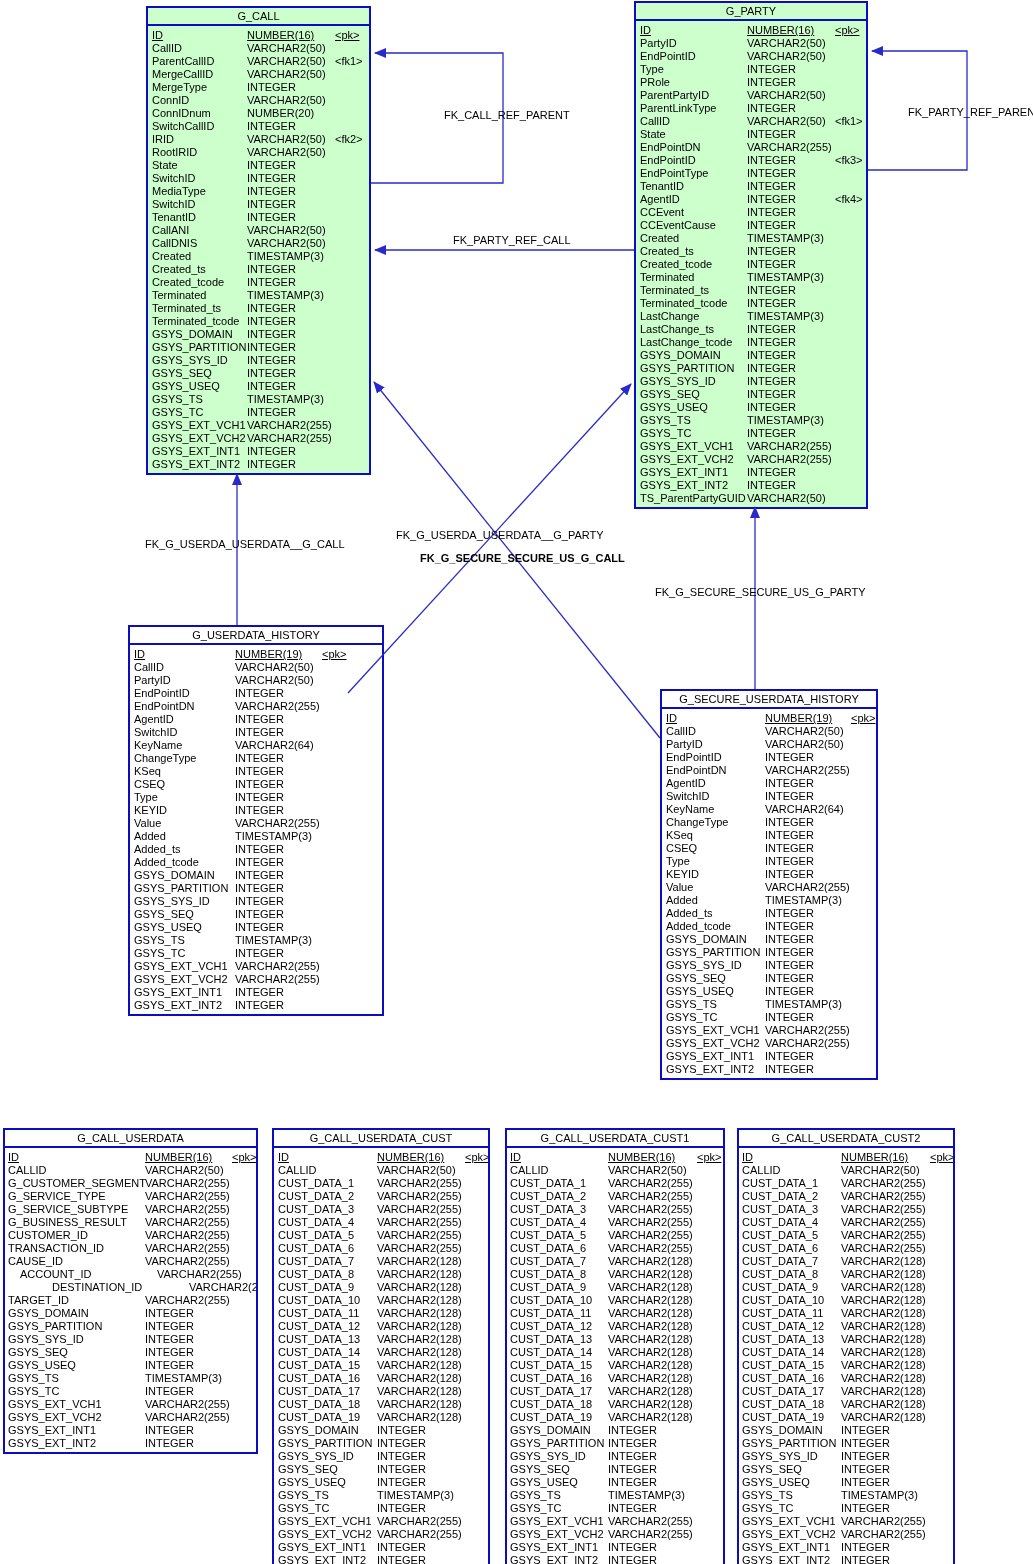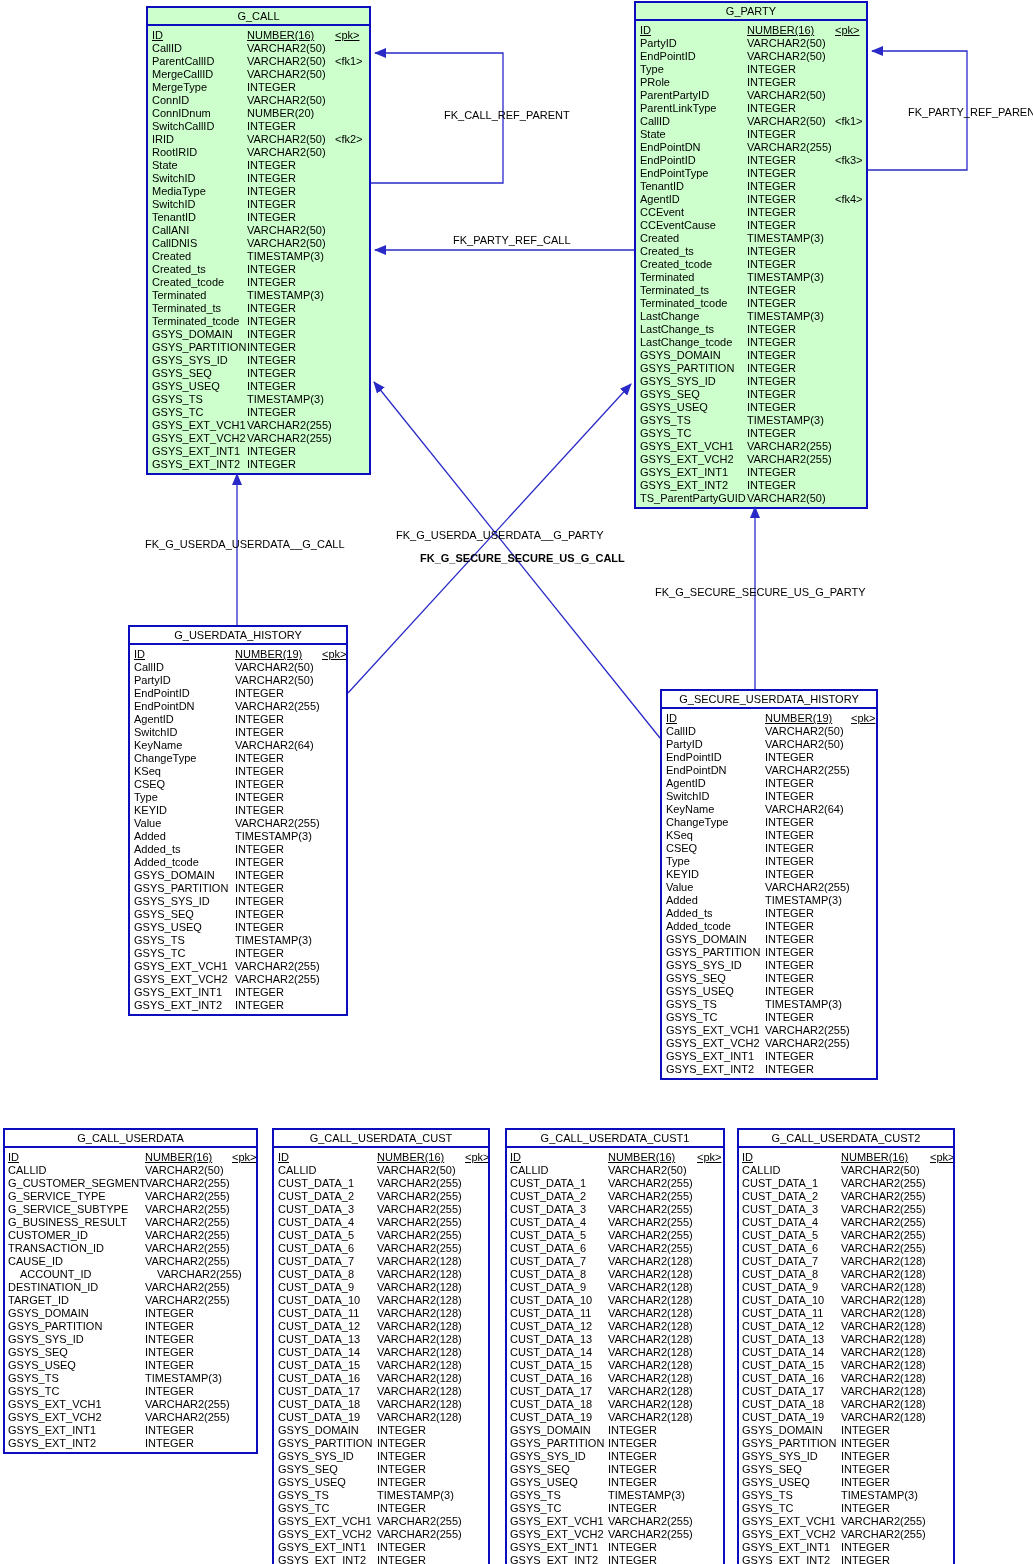--- a/index.html
+++ b/index.html
@@ -106,21 +106,21 @@
         <div class="erow"><span class="ename" style="width: 107px;">GSYS_USEQ</span><span class="etype" style="width: 88px;">INTEGER</span><span class="ekey"></span></div>
         <div class="erow"><span class="ename" style="width: 107px;">GSYS_TS</span><span class="etype" style="width: 88px;">TIMESTAMP(3)</span><span class="ekey"></span></div>
         <div class="erow"><span class="ename" style="width: 107px;">GSYS_TC</span><span class="etype" style="width: 88px;">INTEGER</span><span class="ekey"></span></div>
         <div class="erow"><span class="ename" style="width: 107px;">GSYS_EXT_VCH1</span><span class="etype" style="width: 88px;">VARCHAR2(255)</span><span class="ekey"></span></div>
         <div class="erow"><span class="ename" style="width: 107px;">GSYS_EXT_VCH2</span><span class="etype" style="width: 88px;">VARCHAR2(255)</span><span class="ekey"></span></div>
         <div class="erow"><span class="ename" style="width: 107px;">GSYS_EXT_INT1</span><span class="etype" style="width: 88px;">INTEGER</span><span class="ekey"></span></div>
         <div class="erow"><span class="ename" style="width: 107px;">GSYS_EXT_INT2</span><span class="etype" style="width: 88px;">INTEGER</span><span class="ekey"></span></div>
         <div class="erow"><span class="ename" style="width: 107px;">TS_ParentPartyGUID</span><span class="etype" style="width: 88px;">VARCHAR2(50)</span><span class="ekey"></span></div>
       </div>
     </div>
-    <div class="etable white" style="left: 128px; top: 625px; width: 220px;">
+    <div class="etable white" style="left: 128px; top: 625px; width: 256px;">
       <div class="ehead">G_USERDATA_HISTORY</div>
       <div class="ebody" style="padding-left: 4px;">
         <div class="erow pk"><span class="ename" style="width: 101px;">ID</span><span class="etype" style="width: 87px;">NUMBER(19)</span><span class="ekey">&lt;pk&gt;</span></div>
         <div class="erow"><span class="ename" style="width: 101px;">CallID</span><span class="etype" style="width: 87px;">VARCHAR2(50)</span><span class="ekey"></span></div>
         <div class="erow"><span class="ename" style="width: 101px;">PartyID</span><span class="etype" style="width: 87px;">VARCHAR2(50)</span><span class="ekey"></span></div>
         <div class="erow"><span class="ename" style="width: 101px;">EndPointID</span><span class="etype" style="width: 87px;">INTEGER</span><span class="ekey"></span></div>
         <div class="erow"><span class="ename" style="width: 101px;">EndPointDN</span><span class="etype" style="width: 87px;">VARCHAR2(255)</span><span class="ekey"></span></div>
         <div class="erow"><span class="ename" style="width: 101px;">AgentID</span><span class="etype" style="width: 87px;">INTEGER</span><span class="ekey"></span></div>
         <div class="erow"><span class="ename" style="width: 101px;">SwitchID</span><span class="etype" style="width: 87px;">INTEGER</span><span class="ekey"></span></div>
         <div class="erow"><span class="ename" style="width: 101px;">KeyName</span><span class="etype" style="width: 87px;">VARCHAR2(64)</span><span class="ekey"></span></div>
@@ -185,21 +185,21 @@
         <div class="erow pk"><span class="ename" style="width: 137px;">ID</span><span class="etype" style="width: 87px;">NUMBER(16)</span><span class="ekey">&lt;pk&gt;</span></div>
         <div class="erow"><span class="ename" style="width: 137px;">CALLID</span><span class="etype" style="width: 87px;">VARCHAR2(50)</span><span class="ekey"></span></div>
         <div class="erow"><span class="ename" style="width: 137px;">G_CUSTOMER_SEGMENT</span><span class="etype" style="width: 87px;">VARCHAR2(255)</span><span class="ekey"></span></div>
         <div class="erow"><span class="ename" style="width: 137px;">G_SERVICE_TYPE</span><span class="etype" style="width: 87px;">VARCHAR2(255)</span><span class="ekey"></span></div>
         <div class="erow"><span class="ename" style="width: 137px;">G_SERVICE_SUBTYPE</span><span class="etype" style="width: 87px;">VARCHAR2(255)</span><span class="ekey"></span></div>
         <div class="erow"><span class="ename" style="width: 137px;">G_BUSINESS_RESULT</span><span class="etype" style="width: 87px;">VARCHAR2(255)</span><span class="ekey"></span></div>
         <div class="erow"><span class="ename" style="width: 137px;">CUSTOMER_ID</span><span class="etype" style="width: 87px;">VARCHAR2(255)</span><span class="ekey"></span></div>
         <div class="erow"><span class="ename" style="width: 137px;">TRANSACTION_ID</span><span class="etype" style="width: 87px;">VARCHAR2(255)</span><span class="ekey"></span></div>
         <div class="erow"><span class="ename" style="width: 137px;">CAUSE_ID</span><span class="etype" style="width: 87px;">VARCHAR2(255)</span><span class="ekey"></span></div>
         <div class="erow"><span class="ename" style="width: 137px; margin-left: 12px;">ACCOUNT_ID</span><span class="etype" style="width: 87px;">VARCHAR2(255)</span><span class="ekey"></span></div>
-        <div class="erow"><span class="ename" style="width: 137px;">DESTINATION_ID</span><span class="etype" style="width: 87px;">VARCHAR2(255)</span><span class="ekey"></span></div>
+        <div class="erow"><span class="ename" style="width: 137px; margin-left: 44px;">DESTINATION_ID</span><span class="etype" style="width: 87px;">VARCHAR2(255)</span><span class="ekey"></span></div>
         <div class="erow"><span class="ename" style="width: 137px;">TARGET_ID</span><span class="etype" style="width: 87px;">VARCHAR2(255)</span><span class="ekey"></span></div>
         <div class="erow"><span class="ename" style="width: 137px;">GSYS_DOMAIN</span><span class="etype" style="width: 87px;">INTEGER</span><span class="ekey"></span></div>
         <div class="erow"><span class="ename" style="width: 137px;">GSYS_PARTITION</span><span class="etype" style="width: 87px;">INTEGER</span><span class="ekey"></span></div>
         <div class="erow"><span class="ename" style="width: 137px;">GSYS_SYS_ID</span><span class="etype" style="width: 87px;">INTEGER</span><span class="ekey"></span></div>
         <div class="erow"><span class="ename" style="width: 137px;">GSYS_SEQ</span><span class="etype" style="width: 87px;">INTEGER</span><span class="ekey"></span></div>
         <div class="erow"><span class="ename" style="width: 137px;">GSYS_USEQ</span><span class="etype" style="width: 87px;">INTEGER</span><span class="ekey"></span></div>
         <div class="erow"><span class="ename" style="width: 137px;">GSYS_TS</span><span class="etype" style="width: 87px;">TIMESTAMP(3)</span><span class="ekey"></span></div>
         <div class="erow"><span class="ename" style="width: 137px;">GSYS_TC</span><span class="etype" style="width: 87px;">INTEGER</span><span class="ekey"></span></div>
         <div class="erow"><span class="ename" style="width: 137px;">GSYS_EXT_VCH1</span><span class="etype" style="width: 87px;">VARCHAR2(255)</span><span class="ekey"></span></div>
         <div class="erow"><span class="ename" style="width: 137px;">GSYS_EXT_VCH2</span><span class="etype" style="width: 87px;">VARCHAR2(255)</span><span class="ekey"></span></div>

